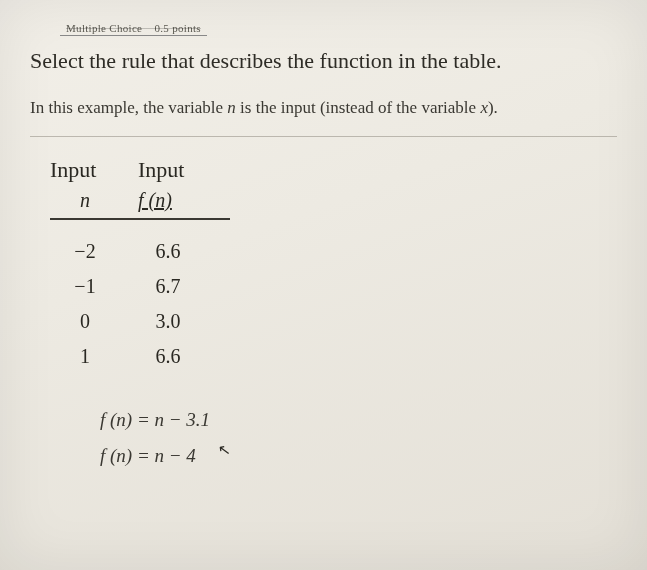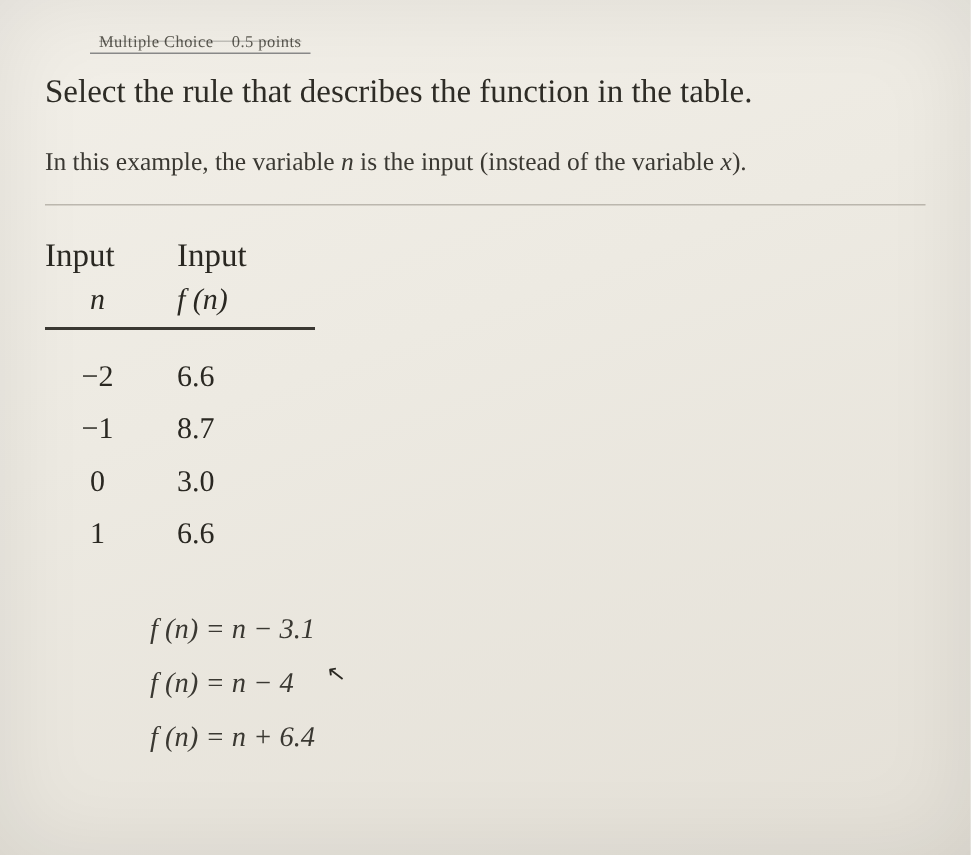--- a/index.html
+++ b/index.html
@@ -40,20 +40,21 @@
     color: #3a3832;
     margin-bottom: 18px;
   }
   .hr {
     border: none;
     border-top: 1px solid #9a958a;
     margin: 8px 0 20px 0;
     opacity: 0.6;
   }
   .tbl {
+    margin-left: 20px;
     margin-bottom: 28px;
   }
   .thead {
     display: flex;
     gap: 18px;
     font-size: 22px;
     color: #2a2822;
   }
   .thead .col1 { width: 70px; }
   .tsub {
@@ -61,31 +62,31 @@
     gap: 18px;
     font-size: 20px;
     font-style: italic;
     color: #2a2822;
     margin-top: 6px;
     border-bottom: 2px solid #3a3832;
     padding-bottom: 6px;
     width: 180px;
   }
   .tsub .col1 { width: 70px; text-align: center; font-style: italic; }
-  .tsub .col2 { font-style: italic; }
+  .tsub .col2 { font-style: italic; text-decoration: underline; }
   .trow {
     display: flex;
     gap: 18px;
     font-size: 20px;
     color: #2a2822;
     padding: 6px 0;
     width: 180px;
   }
   .trow .col1 { width: 70px; text-align: center; }
-  .trow .col2 { width: 60px; text-align: left; }
+  .trow .col2 { width: 60px; text-align: center; }
   .spacer { height: 14px; }
   .options {
     margin-left: 70px;
     font-size: 19px;
     font-style: italic;
     color: #3a3832;
     line-height: 1.9;
     position: relative;
   }
   .opt { font-family: Georgia, serif; position: relative; }
@@ -128,32 +129,31 @@
       <div class="col1">n</div>
       <div class="col2">f (n)</div>
     </div>
     <div class="spacer"></div>
     <div class="trow">
       <div class="col1">−2</div>
       <div class="col2">6.6</div>
     </div>
     <div class="trow">
       <div class="col1">−1</div>
-      <div class="col2">8.7</div>
+      <div class="col2">6.7</div>
     </div>
     <div class="trow">
       <div class="col1">0</div>
       <div class="col2">3.0</div>
     </div>
     <div class="trow">
       <div class="col1">1</div>
       <div class="col2">6.6</div>
     </div>
   </div>
 
   <div class="options">
     <span class="cursor-icon">↖</span>
     <div class="opt">f (n) = n − 3.1</div>
     <div class="opt">f (n) = n − 4</div>
-    <div class="opt">f (n) = n + 6.4</div>
   </div>
 
 </div>
 
 </body></html>

